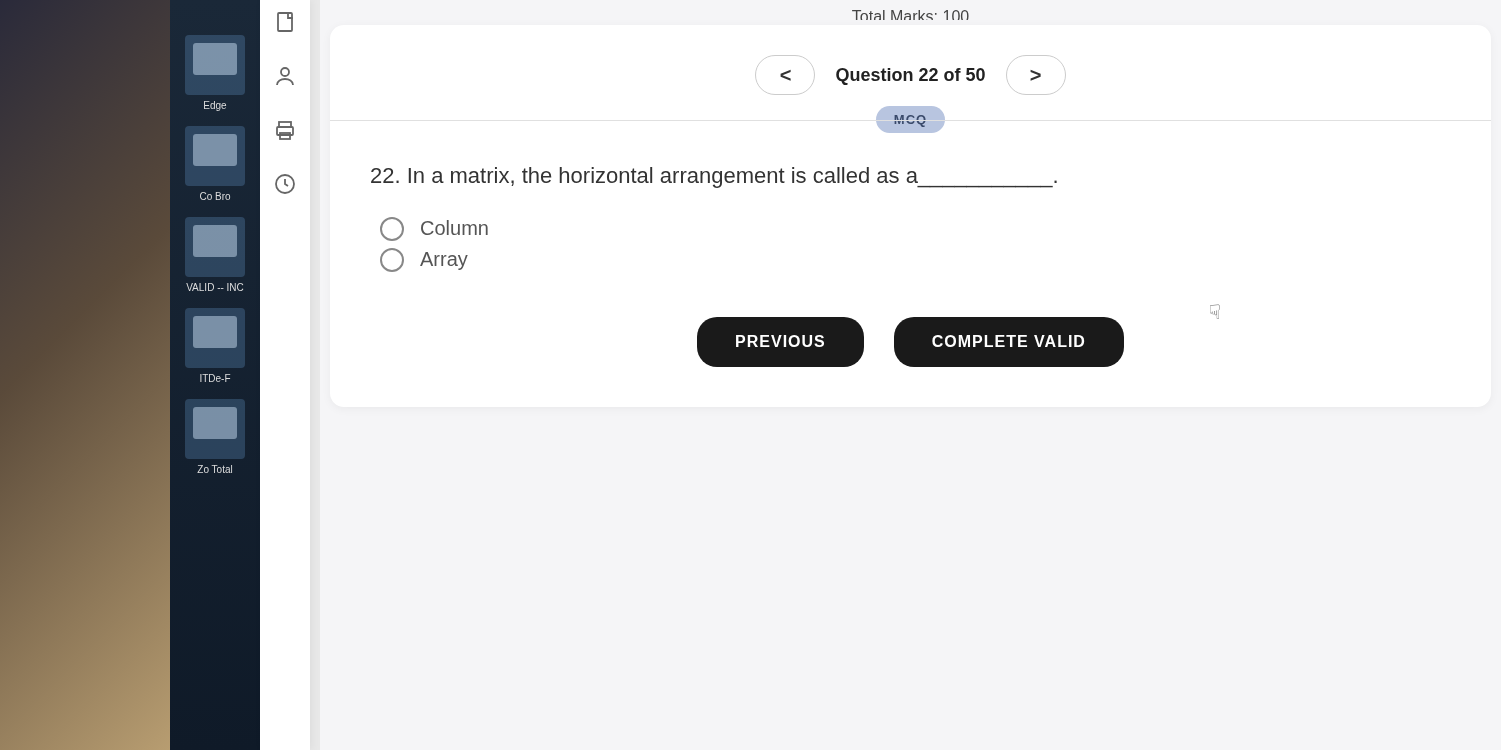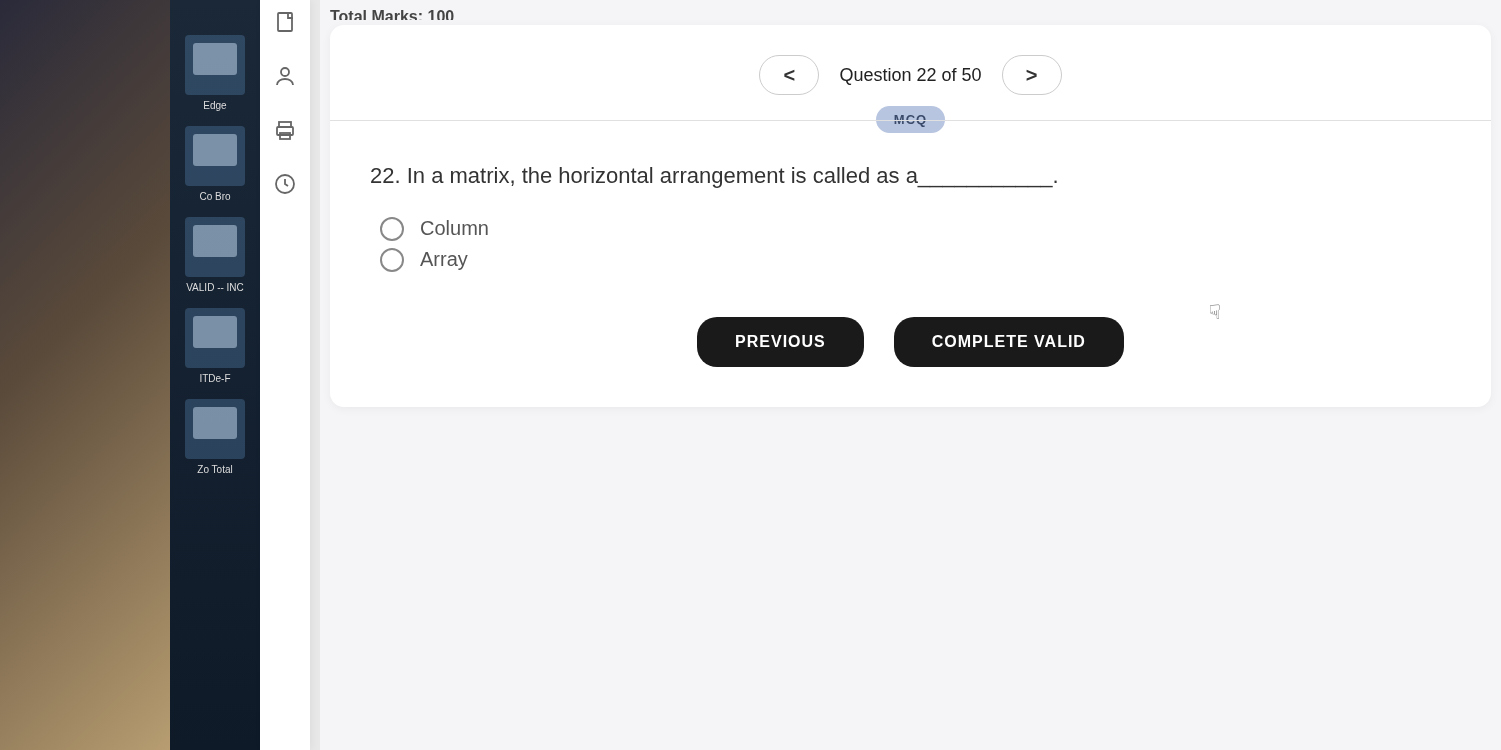--- a/index.html
+++ b/index.html
@@ -88,21 +88,22 @@
       right: 0;
       bottom: 0;
       background: #f5f5f7;
       z-index: 2;
       padding: 0 10px;
     }
     .top-bar-partial {
       height: 20px;
       color: #444;
       font-size: 16px;
-      font-weight: bold;
+      font-weight: normal;
+      text-align: center;
       padding-top: 8px;
       overflow: hidden;
     }
     .card {
       background: #ffffff;
       border-radius: 14px;
       margin-top: 5px;
       padding: 30px 40px 40px 40px;
       box-shadow: 0 2px 10px rgba(0,0,0,0.05);
     }
@@ -122,21 +123,21 @@
       display: flex;
       align-items: center;
       justify-content: center;
       font-size: 20px;
       font-weight: bold;
       color: #333;
       cursor: pointer;
     }
     .question-counter {
       font-size: 18px;
-      font-weight: normal;
+      font-weight: bold;
       color: #222;
     }
     .divider {
       height: 1px;
       background: #e0e0e0;
       margin: 0 -40px;
       position: relative;
     }
     .badge-row {
       display: flex;

